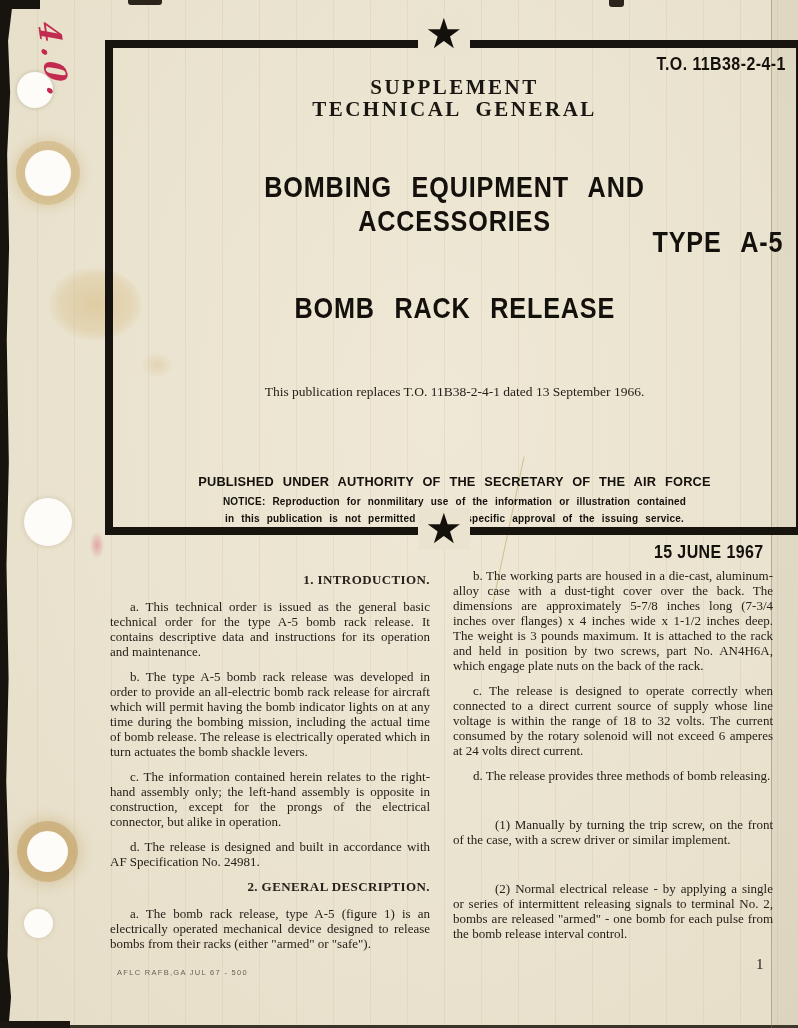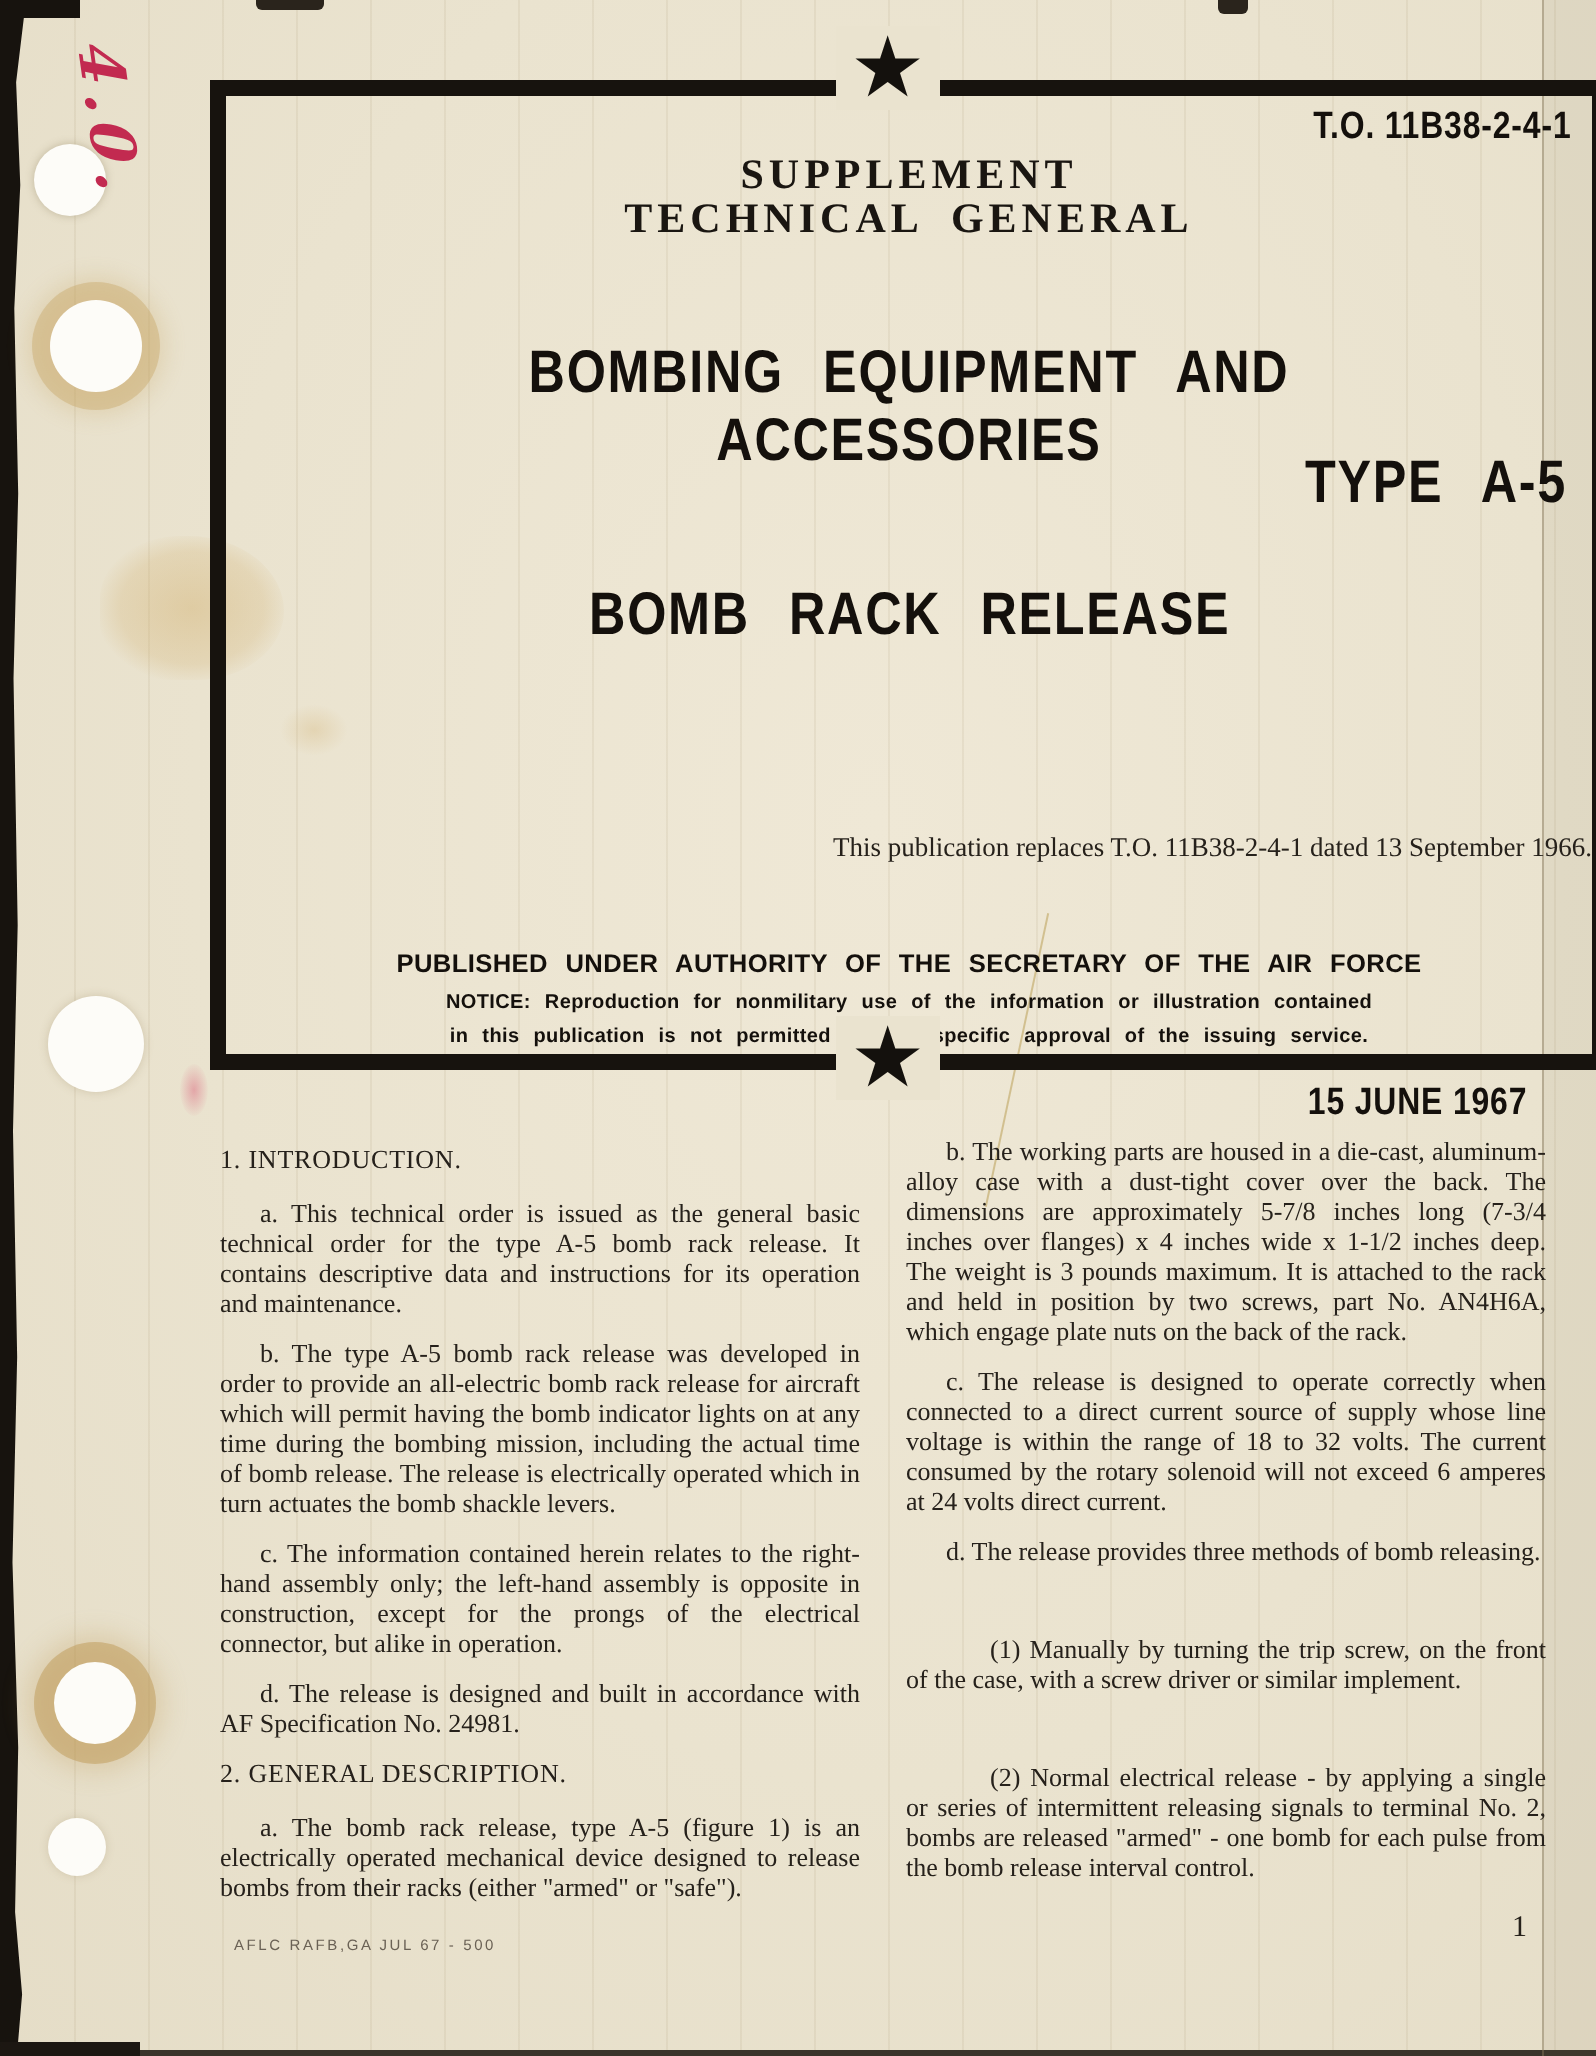--- a/index.html
+++ b/index.html
@@ -44,31 +44,31 @@
   .star-top{left:418px;top:13px;}
   .star-bottom{left:418px;top:508px;}
   .cx{display:inline-block;transform:scaleX(.84);}
   .gothic{font-family:"Liberation Sans",sans-serif;font-weight:700;color:#14100c;}
   .to-number{position:absolute;right:10px;top:5px;font-size:19px;letter-spacing:.5px;}
   .to-number .cx{transform-origin:right center;}
   .supplement{position:absolute;left:0;top:28px;width:100%;text-align:center;font-weight:bold;
     font-size:21px;letter-spacing:2.5px;word-spacing:7px;line-height:22px;color:#1a1611;}
   .title-line{position:absolute;left:0;width:100%;text-align:center;font-size:30px;letter-spacing:1px;word-spacing:14px;}
   .t1{top:122px;} .t2{top:177px;text-align:right;} .t3{top:243px;}
-  .replaces{position:absolute;left:0;top:368px;width:100%;text-align:right;font-size:13.5px;}
+  .replaces{position:absolute;left:0;top:336px;width:100%;text-align:center;font-size:13.5px;}
   .authority{position:absolute;left:0;top:426px;width:100%;text-align:center;font-size:12.8px;word-spacing:5px;letter-spacing:.2px;}
   .notice{position:absolute;left:0;width:100%;text-align:center;font-size:10px;word-spacing:4px;letter-spacing:.2px;}
   .n1{top:448px;} .n2{top:465px;}
   .date{position:absolute;right:34px;top:541px;font-size:19px;letter-spacing:.5px;}
   .date .cx{transform-origin:right center;}
   
   .col{position:absolute;top:568px;width:320px;text-align:justify;font-size:13px;line-height:15px;}
   .col-left{left:110px;} .col-right{left:453px;}
   .col p{margin:0 0 10px 0;}
-  .col p.heading{margin:4px 0 12px 0;letter-spacing:.4px;text-align:left;}
+  .col p.heading{margin:4px 0 12px 0;letter-spacing:.4px;text-align:right;font-weight:bold;}
   .col p.para{text-indent:20px;}
   .col p.subpara{text-indent:42px;margin-top:34px;}
   .print-code{position:absolute;left:117px;top:968px;font-family:"Liberation Sans",sans-serif;
     font-size:7.5px;letter-spacing:1.3px;color:#6a6155;}
   .page-number{position:absolute;left:756px;top:956px;font-size:15px;}
 </style>
 </head>
 <body>
 
 <div id="page">

